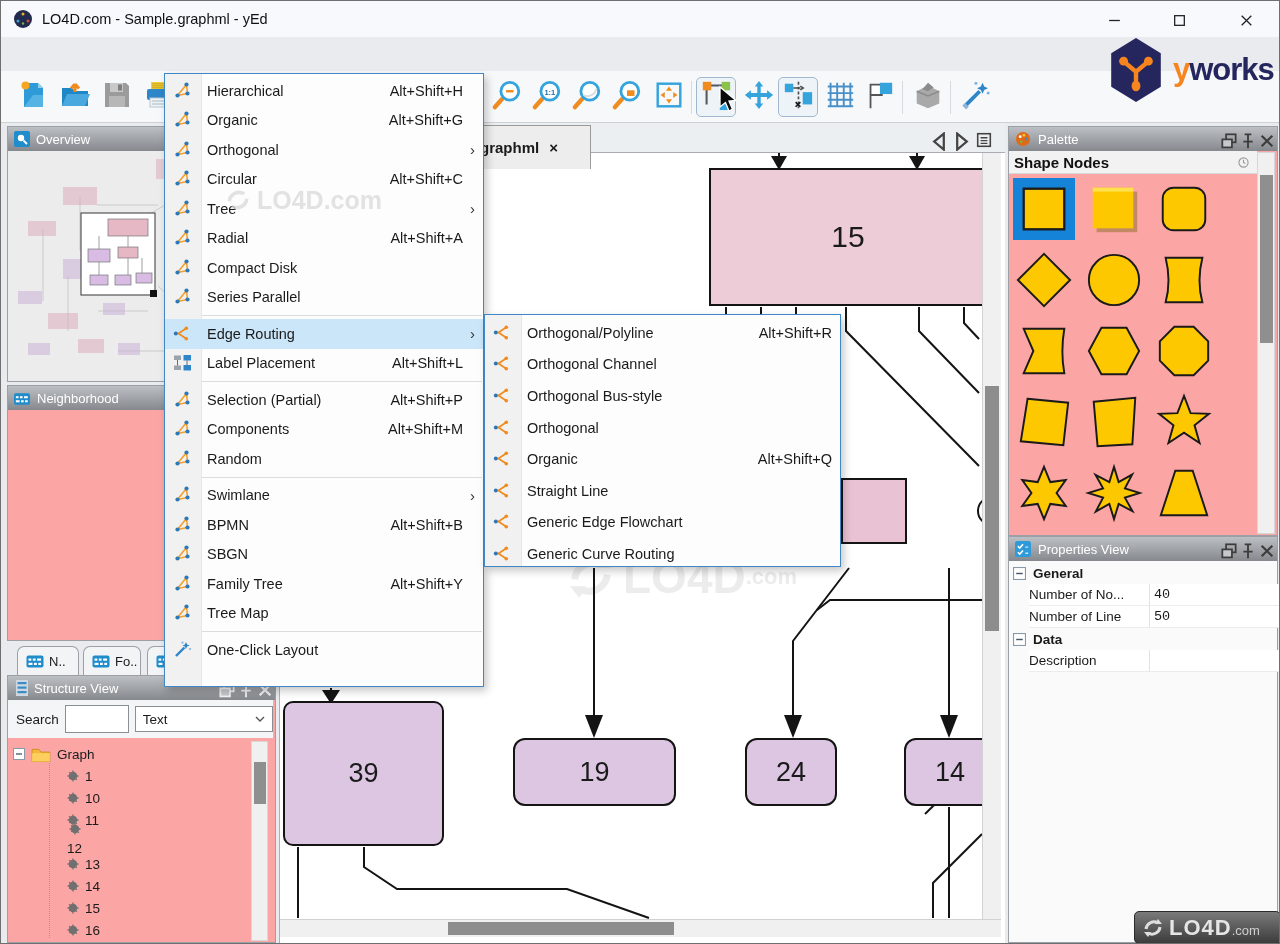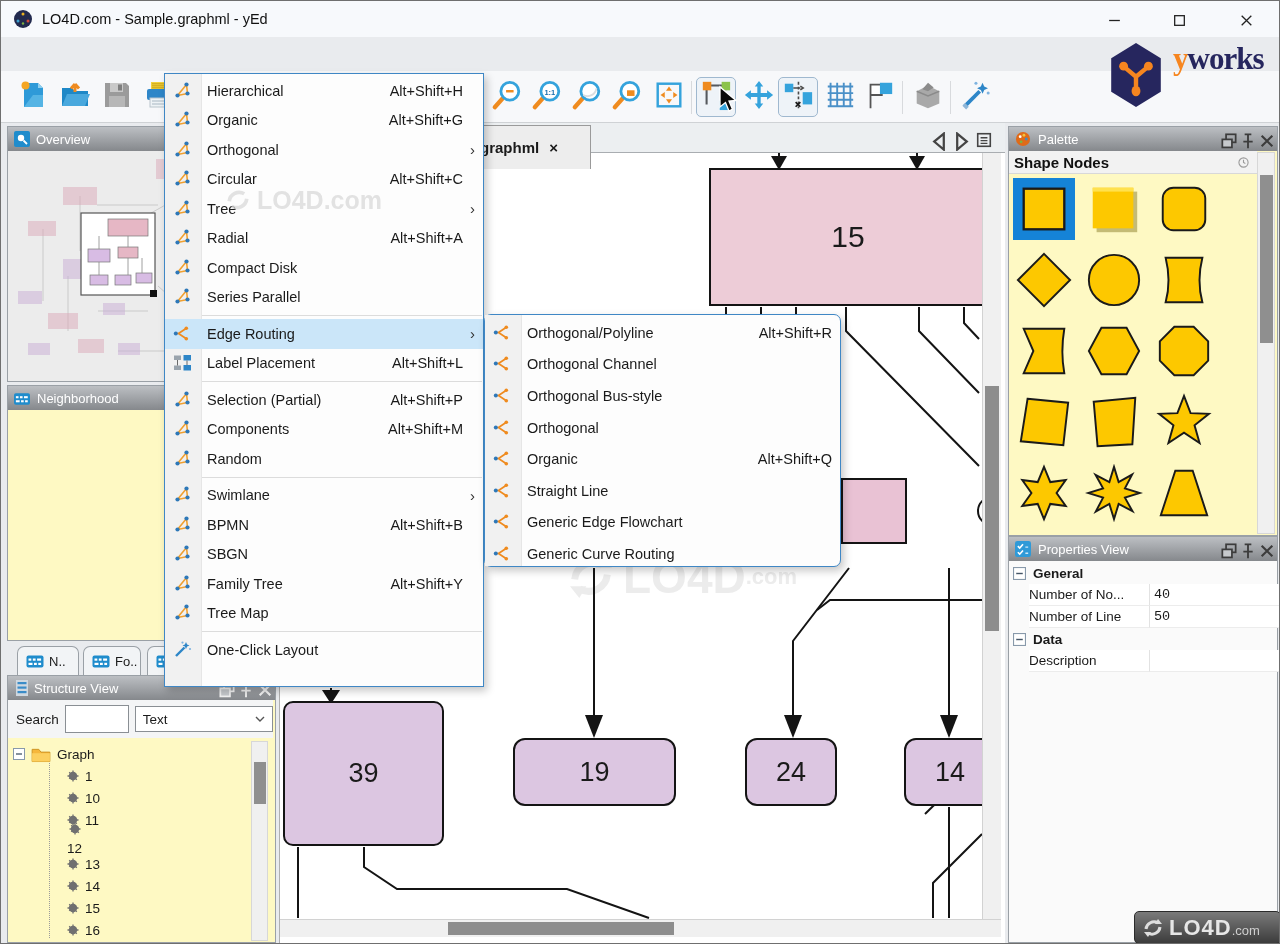--- a/index.html
+++ b/index.html
@@ -17,27 +17,27 @@
   .mbitem{padding:4px 11px;font-size:14.5px;}
   .mbitem.active{border:1px solid #4f96d1;background:#f2f8fe;padding:3px 10px;}
   .dots{border-left:2px dotted #b9bcc0;height:22px;margin-right:8px;}
   
   .toolbar{left:0;top:70px;width:1280px;height:52px;background:#f7f8fa;border-bottom:1px solid #cfd2d5;box-sizing:border-box;}
   .tbtn{position:absolute;top:76px;width:40px;height:40px;display:flex;align-items:center;justify-content:center;}
   .tbtn svg{width:32px;height:32px;}
   .tbtn.boxed{border:1px solid #9fb8cf;border-radius:5px;background:#eef3f8;box-sizing:border-box;}
   .tsep{position:absolute;top:80px;width:1px;height:33px;background:#d8dadd;}
   
-  .brand{left:1104px;top:40px;width:176px;height:80px;display:flex;z-index:20;font-family:Liberation Serif, serif;}
+  .brand{left:1104px;top:29px;width:176px;height:80px;display:flex;align-items:center;z-index:20;}
   .brand svg{width:62px;height:68px;}
   .brand .bt{font-size:31px;font-weight:bold;letter-spacing:-1px;margin-left:6px;}
   .brand .bt .a{color:#f6851f;}
   .brand .bt .r{color:#26265e;}
   
-  .panel{position:absolute;border:1px solid #9aa0a6;background:#fef9c3;box-sizing:border-box;}
+  .panel{position:absolute;border:1px solid #9aa0a6;background:#fca5a5;box-sizing:border-box;}
   .ptitle{height:24px;background:linear-gradient(#bcbfc3,#85888c);display:flex;align-items:center;gap:6px;padding:0 6px;color:#fff;font-size:13px;}
   .ptitle svg{width:16px;height:16px;}
   .pticons{margin-left:auto;display:flex;gap:7px;align-items:center;}
   .pticons span{width:12px;height:12px;display:inline-block;}
   .pticons.light{color:#f2f2f2;} .pticons.dark{color:#3c3c3c;}
   
   .srow{position:absolute;left:7px;top:699px;width:265px;height:38px;background:#f4f5f6;display:flex;align-items:center;gap:6px;padding-left:8px;box-sizing:border-box;}
   .sinput{width:58px;height:24px;border:1px solid #8a8f94;background:#fff;font-size:13px;font-family:inherit;}
   .sdrop{width:138px;height:26px;border:1px solid #8a8f94;background:#fff;display:flex;align-items:center;font-size:13.5px;padding-left:7px;box-sizing:border-box;}
   .sdrop svg{width:10px;height:6px;margin-left:auto;margin-right:7px;}
@@ -992,21 +992,21 @@
   <div class="wm2" style="left:222px;top:184px;">
     <svg viewBox="0 0 24 24">
         <g fill="none" stroke="#d9d9d9" stroke-width="3">
           <path d="M5 13 a8 8 0 0 1 12-6"></path>
           <path d="M19 11 a8 8 0 0 1 -12 6"></path>
         </g>
       </svg>
     <span class="t">LO4D.com</span>
   </div>
 
-  <div class="menu smenu" style="left:483px;top:313px;width:357px;height:253px;z-index:110;border-radius:7px;">
+  <div class="menu smenu" style="left:483px;top:313px;width:357px;height:253px;z-index:110;">
     <div class="gut"></div>
     <div class="mi">
         <span class="mig"><svg viewBox="0 0 19 19">
             <path d="M5.5 9.5 L13 4.5 M5.5 9.5 L13 14.5 M2.8 9.5 H5.5" stroke="#ef8b1f" stroke-width="1.7" fill="none"></path>
             <circle cx="2.8" cy="9.5" r="2" fill="#2e78b8"></circle>
             <circle cx="13.3" cy="4.2" r="1.8" fill="#ef8b1f"></circle>
             <circle cx="13.3" cy="14.8" r="1.8" fill="#ef8b1f"></circle>
           </svg></span>
         <span class="mil">Orthogonal/Polyline</span>
         <span class="mis">Alt+Shift+R</span>

